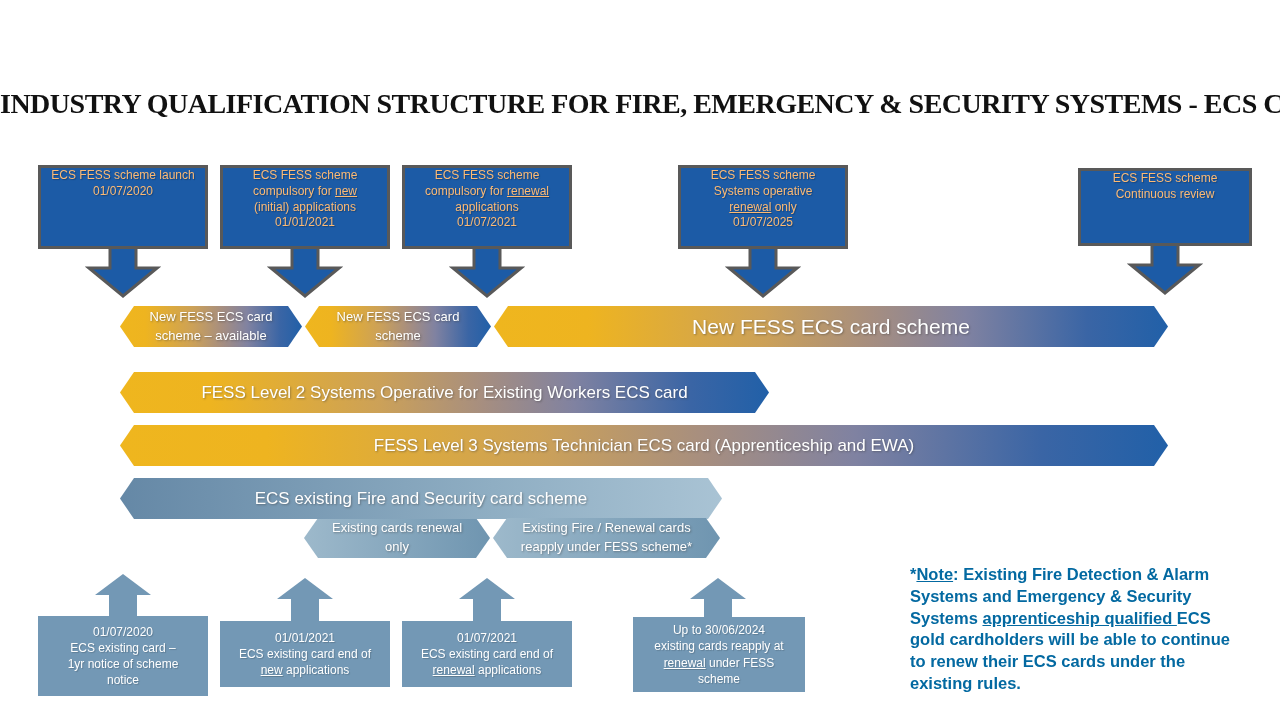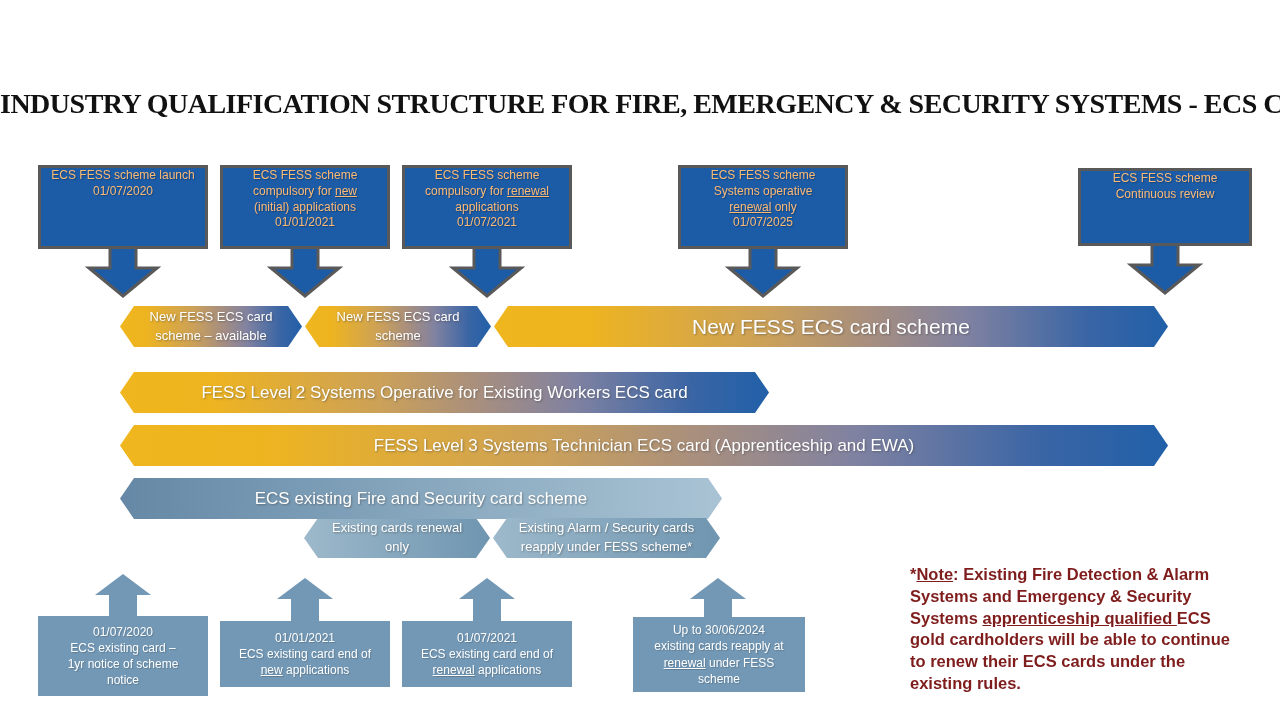--- a/index.html
+++ b/index.html
@@ -29,21 +29,21 @@
        text-align:center;color:#fff;z-index:2;
        clip-path:polygon(0 50%,14px 0,calc(100% - 14px) 0,100% 50%,calc(100% - 14px) 100%,14px 100%);
        text-shadow:1px 1px 2px rgba(60,60,60,0.45);}
   .grad-gold{background:linear-gradient(90deg,#EFB61E 0%,#EEB420 14%,#CCA158 40%,#A68E80 56%,#8082A1 70%,#3A65A5 88%,#2160A8 100%);align-items:center;}
   .grad-steel-dl{background:linear-gradient(90deg,#6588A6 0%,#8FAEC3 62%,#A9C3D4 100%);}
   .grad-steel-ld{background:linear-gradient(90deg,#9DB9CB 0%,#6F95B0 100%);}
   .t-sm{font-size:13px;line-height:1.45;}
   .t-md{font-size:17px;margin-top:11px;}
   .t-lg{font-size:21px;}
 
-  .note{position:absolute;left:910px;top:564px;width:340px;color:#7f1d1d;
+  .note{position:absolute;left:910px;top:564px;width:340px;color:#0369a1;
         font-size:16.5px;font-weight:bold;line-height:1.32;text-align:left;}
 </style>
 </head>
 <body>
 
 <div class="stage">
 
   <div class="title">INDUSTRY QUALIFICATION STRUCTURE FOR FIRE, EMERGENCY &amp; SECURITY SYSTEMS - ECS CARDS</div>
 
   <div class="mbox" style="left:38px;top:165px;width:170px;height:84px;">
@@ -97,21 +97,21 @@
   </div>
 
   <div class="bar grad-steel-ld t-sm" style="left:304px;top:518px;width:186px;height:40px;">
     <div><span>Existing cards renewal</span><br><span>only</span></div>
   </div>
 
   <div class="bar grad-steel-dl t-md" style="left:120px;top:467px;width:602px;">
     <div><span>ECS existing Fire and Security card scheme</span></div>
   </div>
   <div class="bar grad-steel-ld t-sm" style="left:493px;top:518px;width:227px;height:40px;">
-    <div><span>Existing Alarm / Security cards</span><br><span>reapply under FESS scheme*</span></div>
+    <div><span>Existing Fire / Renewal cards</span><br><span>reapply under FESS scheme*</span></div>
   </div>
 
   <svg class="arrow" style="left:95px;top:574px;" width="56" height="46" viewBox="0 0 56 46">
     <path d="M28,0 L56,21 H42 V46 H14 V21 H0 Z" fill="#7398B5"></path>
   </svg>
   <svg class="arrow" style="left:277px;top:578px;" width="56" height="46" viewBox="0 0 56 46">
     <path d="M28,0 L56,21 H42 V46 H14 V21 H0 Z" fill="#7398B5"></path>
   </svg>
   <svg class="arrow" style="left:459px;top:578px;" width="56" height="46" viewBox="0 0 56 46">
     <path d="M28,0 L56,21 H42 V46 H14 V21 H0 Z" fill="#7398B5"></path>

